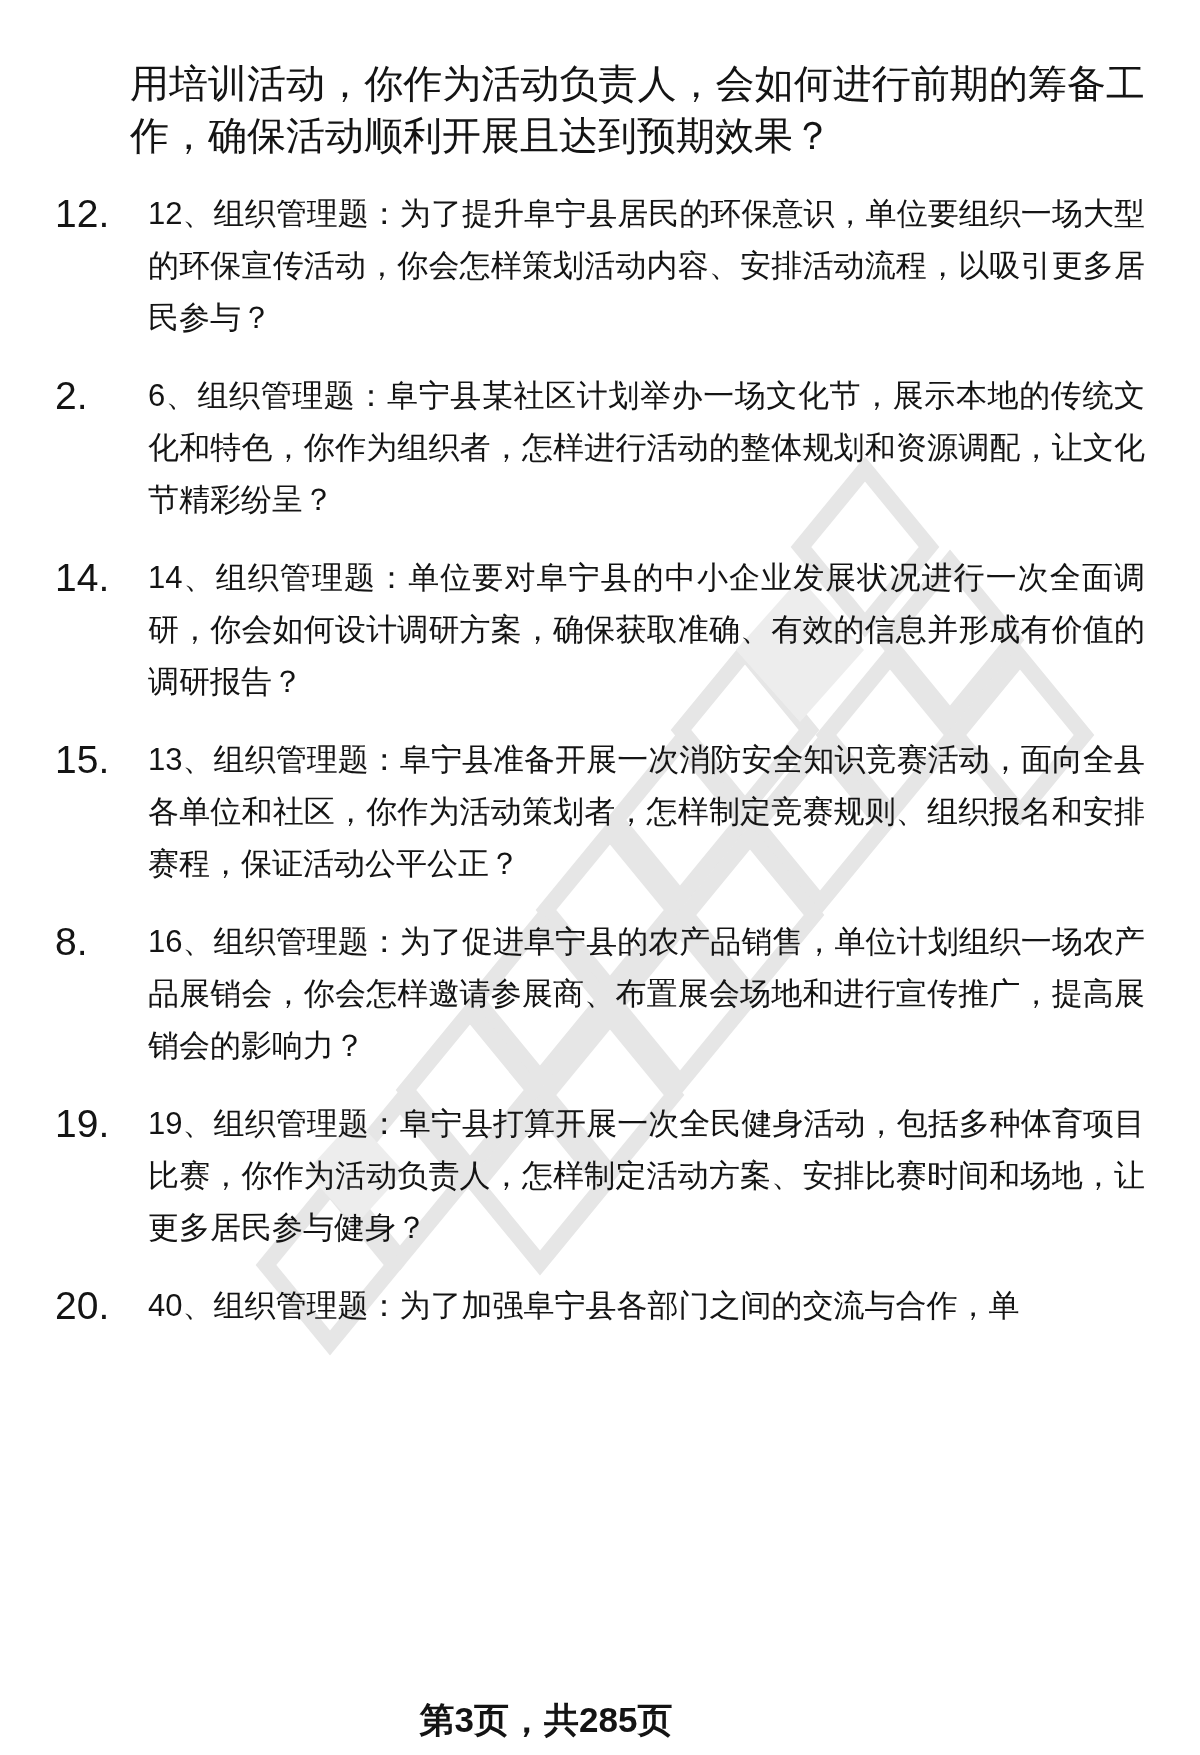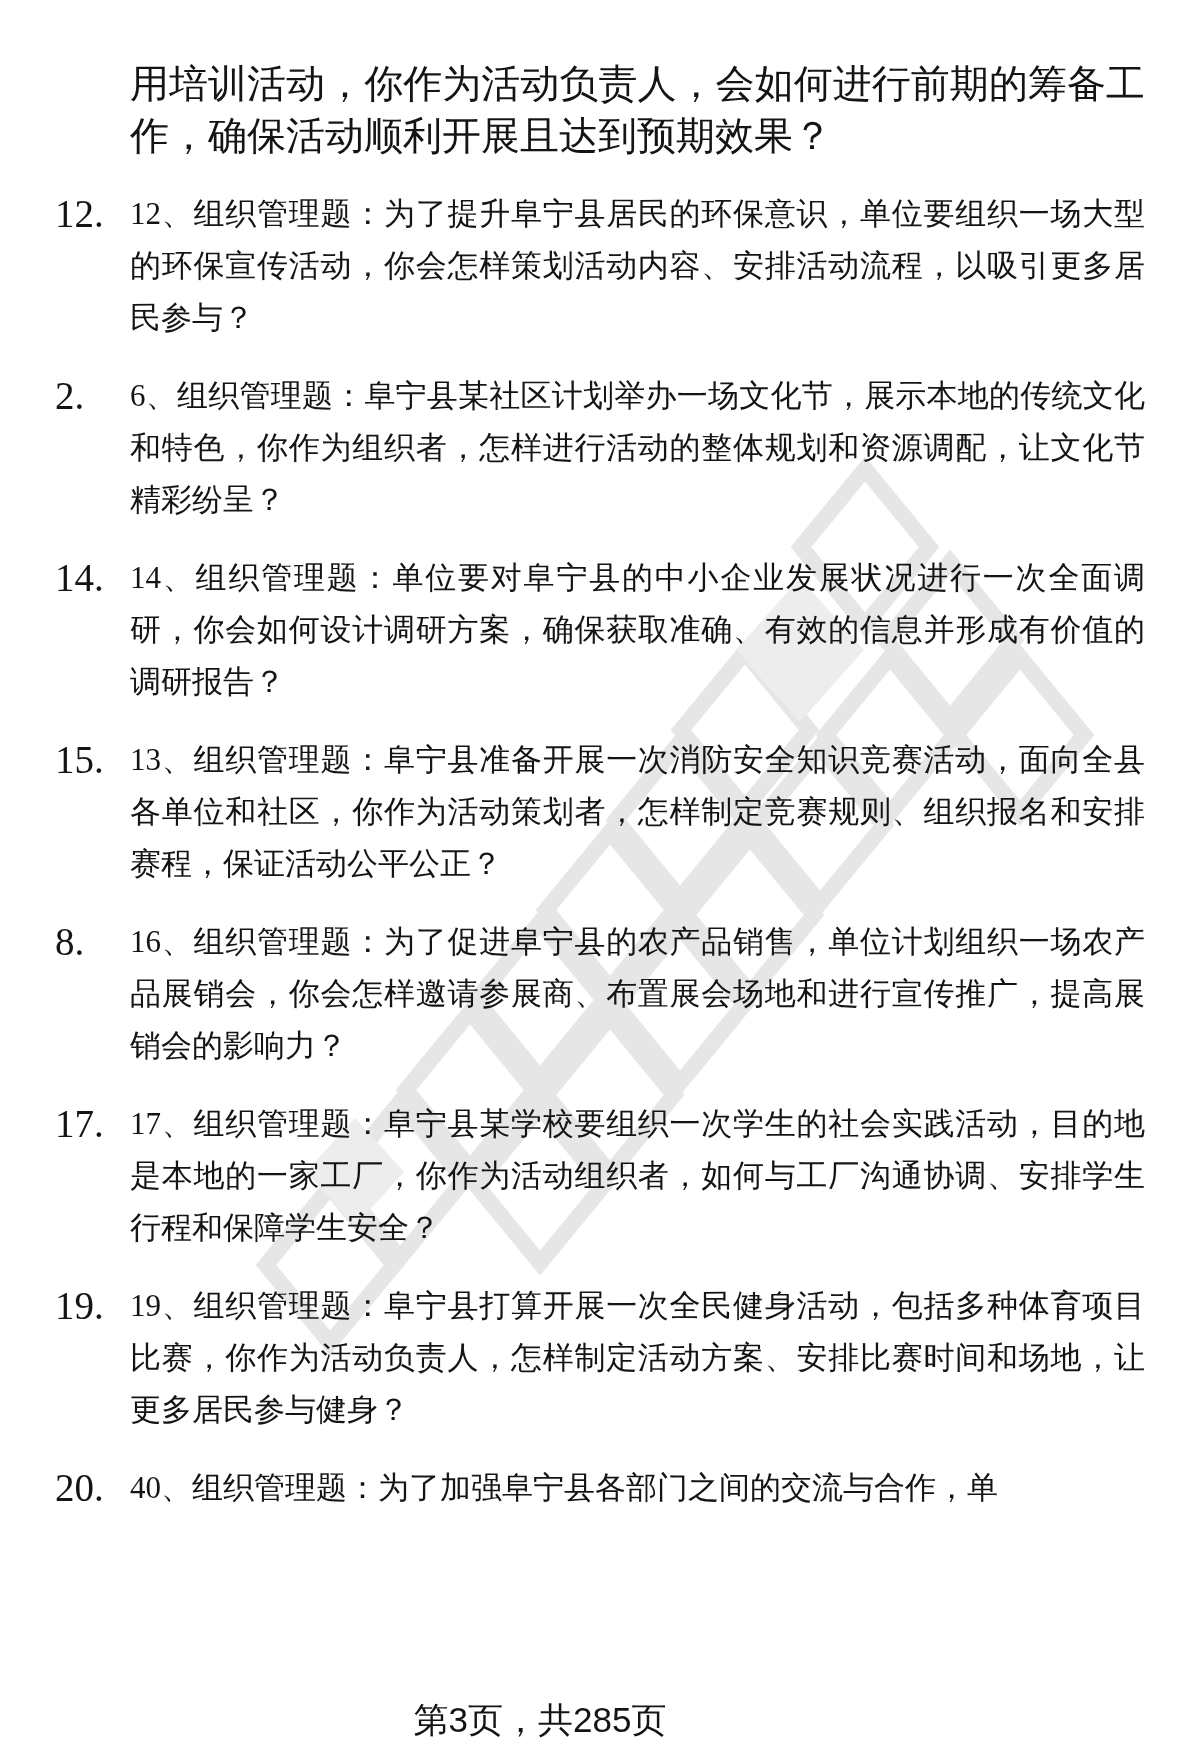--- a/index.html
+++ b/index.html
@@ -20,60 +20,61 @@
     width: 1200px; height: 1755px;
     z-index: 0;
     pointer-events: none;
   }
   .content {
     position: absolute;
     left: 55px;
     top: 58px;
     width: 1090px;
     z-index: 1;
-    font-family: Liberation Serif, serif;
   }
   .continuation {
     margin: 0 0 0 75px;
     width: 1015px;
     font-size: 39px;
     line-height: 52px;
     text-align: justify;
   }
   ol.qlist {
     list-style: none;
     margin: 0;
     padding: 0;
   }
   li.q {
     display: flex;
     margin-top: 26px;
+    gap: 18px;
   }
   .qnum {
     flex: 0 0 75px;
     width: 75px;
     font-size: 39px;
     line-height: 52px;
   }
   .qtxt {
     flex: 1 1 auto;
     margin: 0;
     font-size: 31px;
     line-height: 52px;
     text-align: justify;
   }
   .footer {
     position: absolute;
-    left: 10px;
+    left: 16px;
     top: 1698px;
     width: 1060px;
     z-index: 1;
     text-align: center;
     font-size: 35px;
     line-height: 44px;
+    font-weight: bold;
   }
 </style>
 </head>
 <body>
 
 <div class="page" style="background: rgb(255, 255, 255); color: rgb(20, 20, 20);">
 
   <svg class="watermark" viewBox="0 0 1200 1755" xmlns="http://www.w3.org/2000/svg" aria-hidden="true">
     <defs>
       <path id="wm-diamond" d="M 0,-78 L 64,0 L 0,78 L -64,0 Z" fill="none" stroke-width="16"></path>
@@ -124,24 +125,20 @@
   <li class="q">
     <span class="qnum">15.</span>
     <p class="qtxt">13、组织管理题：阜宁县准备开展一次消防安全知识竞赛活动，面向全县各单位和社区，你作为活动策划者，怎样制定竞赛规则、组织报名和安排赛程，保证活动公平公正？</p>
   </li>
 
   <li class="q">
     <span class="qnum">8.</span>
     <p class="qtxt">16、组织管理题：为了促进阜宁县的农产品销售，单位计划组织一场农产品展销会，你会怎样邀请参展商、布置展会场地和进行宣传推广，提高展销会的影响力？</p>
   </li>
 
-  <li class="q">
-    <span class="qnum">17.</span>
-    <p class="qtxt">17、组织管理题：阜宁县某学校要组织一次学生的社会实践活动，目的地是本地的一家工厂，你作为活动组织者，如何与工厂沟通协调、安排学生行程和保障学生安全？</p>
-  </li>
 
 
   <li class="q">
     <span class="qnum">19.</span>
     <p class="qtxt">19、组织管理题：阜宁县打算开展一次全民健身活动，包括多种体育项目比赛，你作为活动负责人，怎样制定活动方案、安排比赛时间和场地，让更多居民参与健身？</p>
   </li>
 
   <li class="q">
     <span class="qnum">20.</span>
     <p class="qtxt">40、组织管理题：为了加强阜宁县各部门之间的交流与合作，单</p>

